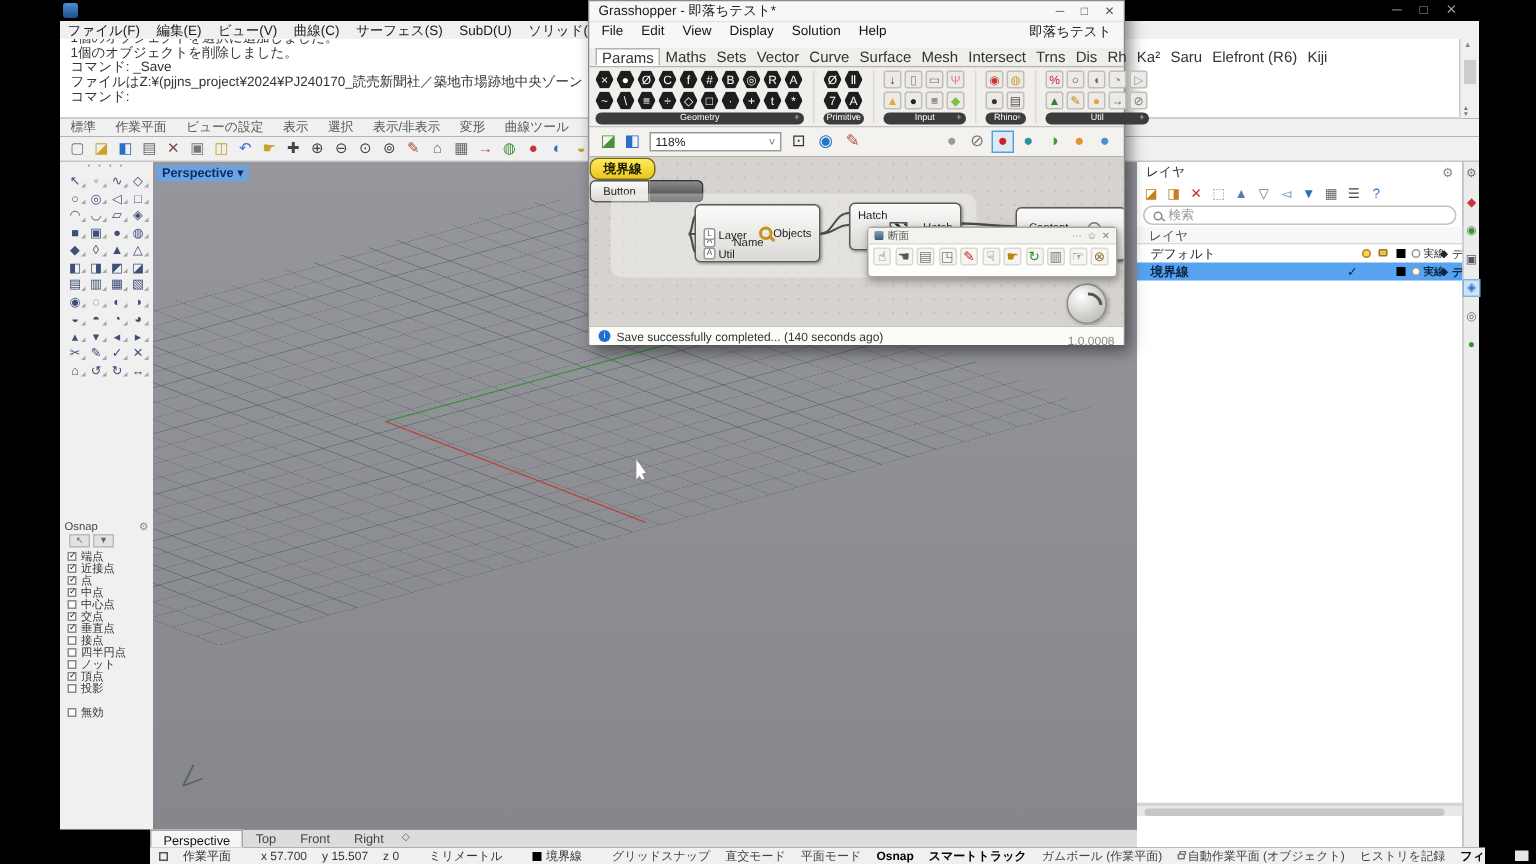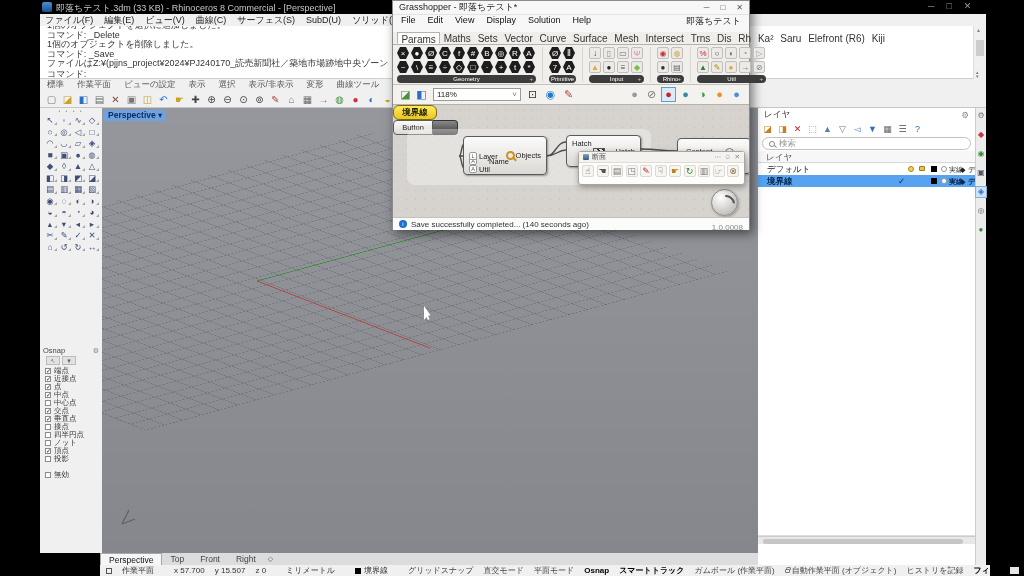--- a/index.html
+++ b/index.html
@@ -147,41 +147,40 @@
   .hatch-in{position:absolute;left:5px;top:3px;}
   .hatch-pat{position:absolute;left:26px;top:12px;width:12px;height:11px;border:1px solid #555;
     background:repeating-linear-gradient(45deg,#333 0 1.5px,#eee 1.5px 4px);}
   .hatch-out{position:absolute;right:5px;top:11px;}
   .popup{position:absolute;left:185px;top:46px;width:167px;height:34px;background:#fdfdfc;border:1px solid #a8a5a0;border-radius:3px;box-shadow:1px 2px 6px rgba(0,0,0,.35);z-index:6;}
   .popup-title{height:11px;display:flex;align-items:center;gap:3px;padding:0 4px;font-size:7px;color:#555;background:#f3f2ef;border-bottom:1px solid #e0ddd8;}
   .pp-ico{width:6px;height:6px;background:linear-gradient(#7ab,#457);border-radius:1px;}
   .pp-act{margin-left:auto;display:flex;gap:4px;color:#888;font-size:6.5px;}
   .popup-icons{display:flex;gap:2.5px;padding:2px 3px;}
   .ppi{width:12px;height:12px;display:flex;align-items:center;justify-content:center;background:#f6f5f2;border:1px solid #dcd9d4;border-radius:2px;font-size:9px;}
-  .btnnode{left:206px;top:70px;width:65px;height:15px;display:flex;z-index:4;}
+  .btnnode{left:206px;top:70px;width:76px;height:15px;display:flex;z-index:4;}
   .btn-label{width:40px;background:linear-gradient(#fbfbfa,#dbd9d4);border:1px solid #5a5a5a;border-radius:4px 0 0 4px;font-size:7.5px;display:flex;align-items:center;justify-content:center;}
   .btn-dark{flex:1;background:linear-gradient(#8a8a8a,#3f3f3f);border:1px solid #333;border-left:none;border-radius:0 4px 4px 0;}
   .contentnode{left:284px;top:33px;width:74px;height:36px;font-size:7.5px;}
   .content-label{position:absolute;left:8px;top:8px;}
   .content-circ{position:absolute;right:16px;top:9px;width:9px;height:9px;border:1px solid #777;border-radius:50%;background:#f4f4f2;}
   .compass{position:absolute;left:318px;top:84px;width:27px;height:27px;border-radius:50%;border:1px solid #8a8a8a;
     background:radial-gradient(circle at 35% 30%,#fff,#d2d0cc 55%,#b2b0ac);box-shadow:1px 1px 3px rgba(0,0,0,.3);}
   .compass::after{content:"";position:absolute;left:5px;top:5px;width:14px;height:14px;border:2px solid #555;border-color:#555 transparent transparent transparent;border-radius:50%;transform:rotate(40deg);}
   .gh-status{height:13px;background:#fbfbfa;border-top:1px solid #c5c2bd;display:flex;align-items:center;gap:4px;padding:0 6px;font-size:8px;color:#333;}
   .info-ico{width:8px;height:8px;border-radius:50%;background:#1f6fd0;color:#fff;font-size:6px;line-height:8px;text-align:center;flex:0 0 auto;}
   .gh-ver{margin-left:auto;color:#888;margin-top:7px;}
 </style>
 </head>
 <body>
 
 <div class="screen">
 
   <div class="abs r-title">
     <span class="r-appicon"></span>
-    <span class="r-title-text">即落ちテスト.3dm (33 KB) - Rhinoceros 8 Commercial - [Perspective]</span>
     <span class="r-winctl">
       <span>─</span>
       <span>□</span>
       <span>✕</span>
     </span>
   </div>
 
   <div class="abs menubar">
 
   <span class="menu-item">ファイル(F)</span>
@@ -196,21 +195,20 @@
       <span class="menu-item">変形(T)</span>
       <span class="menu-item">ツール(L)</span>
       <span class="menu-item">解析(A)</span>
       <span class="menu-item">レンダリング(R)</span>
     </div>
 
   <div class="abs cmdarea">
     <div class="cmdlines">
 
     <div class="cmd-line">1個のオブジェクトを選択に追加しました。</div>
-        <div class="cmd-line">コマンド: _Delete</div>
         <div class="cmd-line">1個のオブジェクトを削除しました。</div>
         <div class="cmd-line">コマンド: _Save</div>
         <div class="cmd-line">ファイルはZ:¥(pjjns_project¥2024¥PJ240170_読売新聞社／築地市場跡地中央ゾーン・スタジアム棟¥作業中¥05.基本設計業務</div>
       </div>
     <div class="cmd-prompt">コマンド:</div>
   </div>
   <div class="abs cmdscroll">
     <span style="position:absolute;left:3px;top:0;">▴</span>
     <span class="cmdthumb"></span>
     <span class="cmdspin">▴<br>▾</span>

